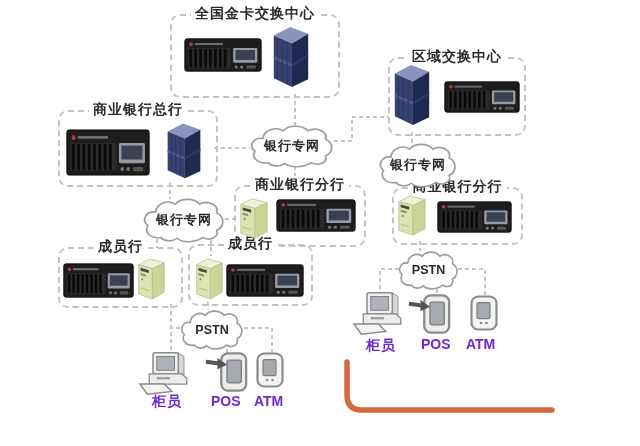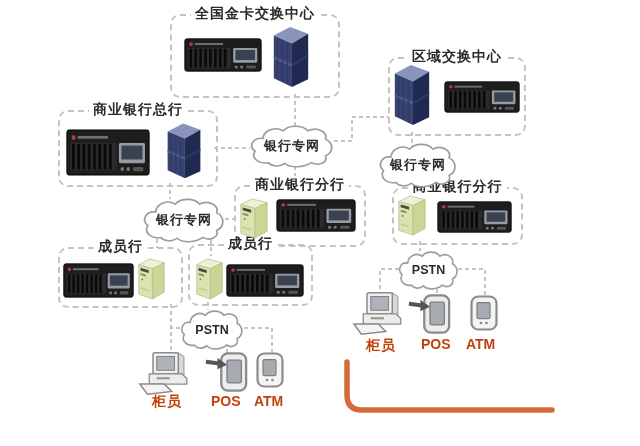--- a/index.html
+++ b/index.html
@@ -10,21 +10,21 @@
              background:#fff;padding:0 4px;font-weight:bold;font-size:14px;color:#2a2a2a;
              white-space:nowrap;z-index:4;letter-spacing:1px;}
   .cloud{position:absolute;z-index:3;text-decoration:underline;}
   .cloud > svg{position:absolute;left:0;top:0;width:100%;height:100%;}
   .cloud-label{position:absolute;left:0;top:0;right:0;bottom:0;display:flex;align-items:center;
                justify-content:center;font-weight:bold;font-size:13px;color:#2a2a2a;
                letter-spacing:1px;z-index:4;}
   .cloud-label.pstn{font-size:12.5px;letter-spacing:0;}
   .icon{position:absolute;z-index:3;}
   .icon svg{width:100%;height:100%;display:block;}
-  .term-label{position:absolute;font-size:14px;font-weight:bold;color:#c2410c;z-index:4;
+  .term-label{position:absolute;font-size:14px;font-weight:bold;color:#6d28d9;z-index:4;
               white-space:nowrap;letter-spacing:1px;}
   #wires{position:absolute;left:0;top:0;z-index:1;}
 </style>
 </head>
 <body>
 
 <div id="canvas">
 
   <svg id="wires" width="640" height="446">
     <g stroke="#b3b3b3" stroke-width="1.5" fill="none" stroke-dasharray="4 3">

